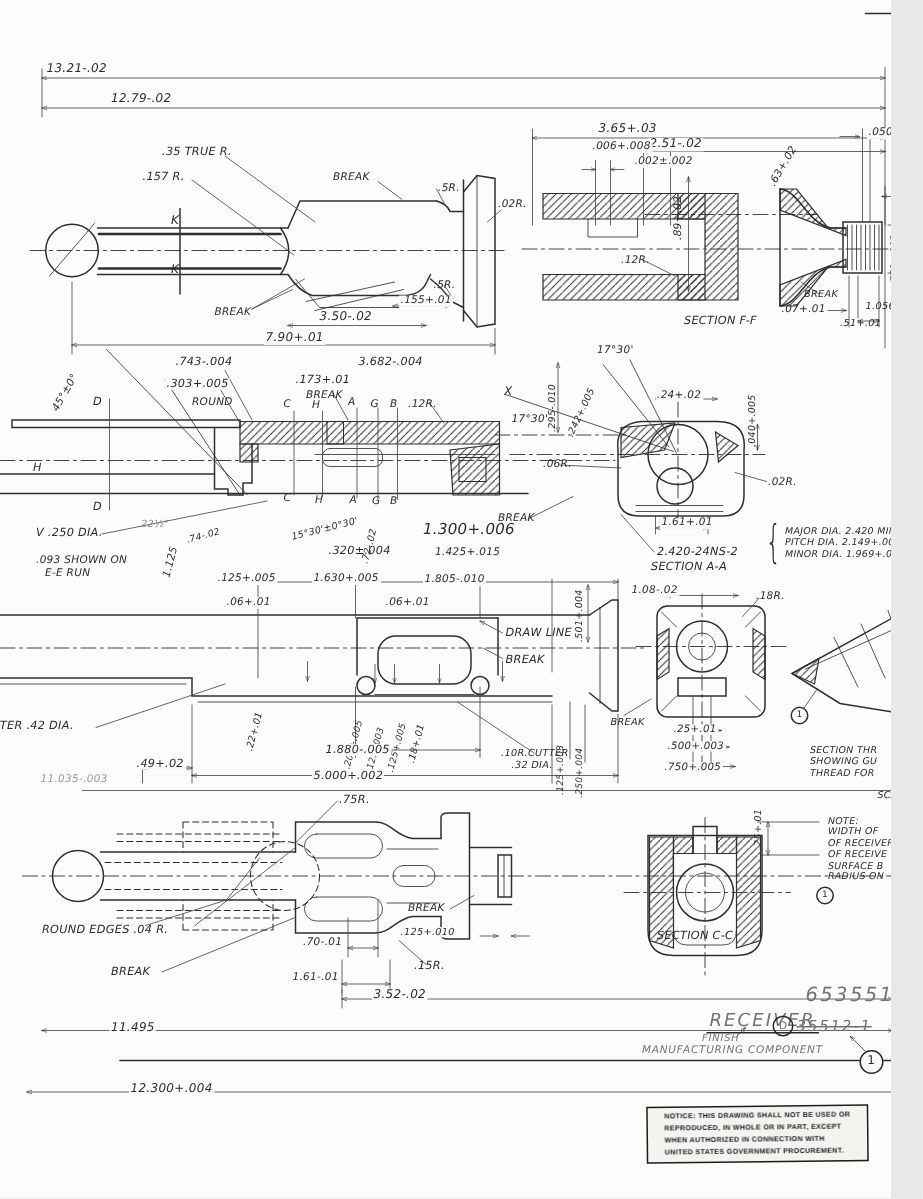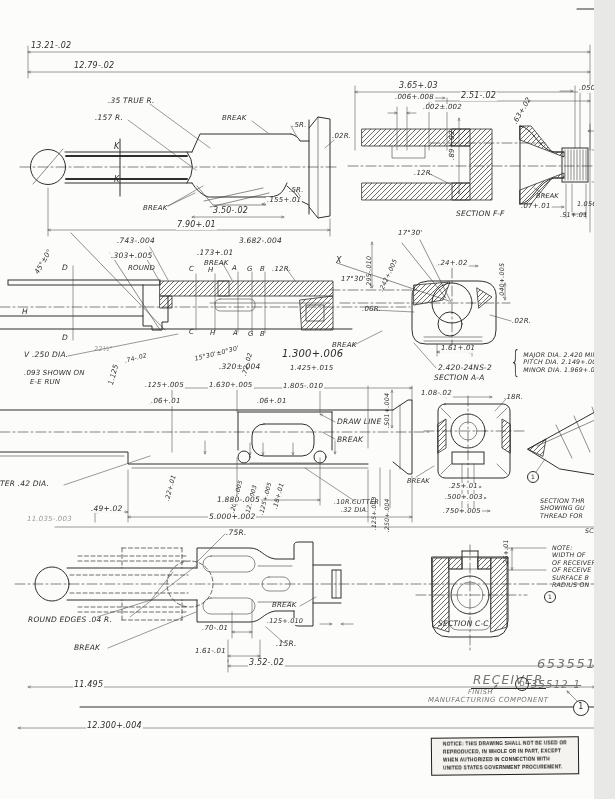--- a/index.html
+++ b/index.html
@@ -323,21 +323,21 @@
   <g>
     <line x1="577" y1="701" x2="567" y2="691" class="dim arrE"></line>
     <line x1="491" y1="691" x2="497" y2="685" class="dim arrE"></line>
   </g>
 </svg>
 
 <div class="layer">
       <span class="ann bg" style="left: 30px; top: 42px; font-size: 8px;">13.21-.02</span>
       <span class="ann bg" style="left: 73px; top: 62px; font-size: 8px;">12.79-.02</span>
       <span class="ann bg" style="left: 398px; top: 82px; font-size: 8px;">3.65+.03</span>
-      <span class="ann bg" style="left: 432px; top: 92px; font-size: 8px; margin-left: 28px;">2.51-.02</span>
+      <span class="ann bg" style="left: 432px; top: 92px; font-size: 8px;">2.51-.02</span>
       <span class="ann bg" style="left: 396px; top: 104px; font-size: 7px; margin-left: 26px;">.002±.002</span>
       <span class="ann" style="left: 108px; top: 97px;">.35 TRUE R.</span>
       <span class="ann" style="left: 95px; top: 114px;">.157 R.</span>
       <span class="ann" style="left: 222px; top: 115px; font-size: 7px;">BREAK</span>
       <span class="ann" style="left: 292px; top: 122px; font-size: 7px;">.5R.</span>
       <span class="ann" style="left: 114px; top: 143px; font-size: 8px;">K</span>
       <span class="ann" style="left: 114px; top: 176px; font-size: 8px;">K</span>
       <span class="ann" style="left: 143px; top: 205px; font-size: 7px;">BREAK</span>
       <span class="ann bg" style="left: 212px; top: 207px; font-size: 8px;">3.50-.02</span>
       <span class="ann bg" style="left: 266px; top: 197px; font-size: 7px;">.155+.01</span>

